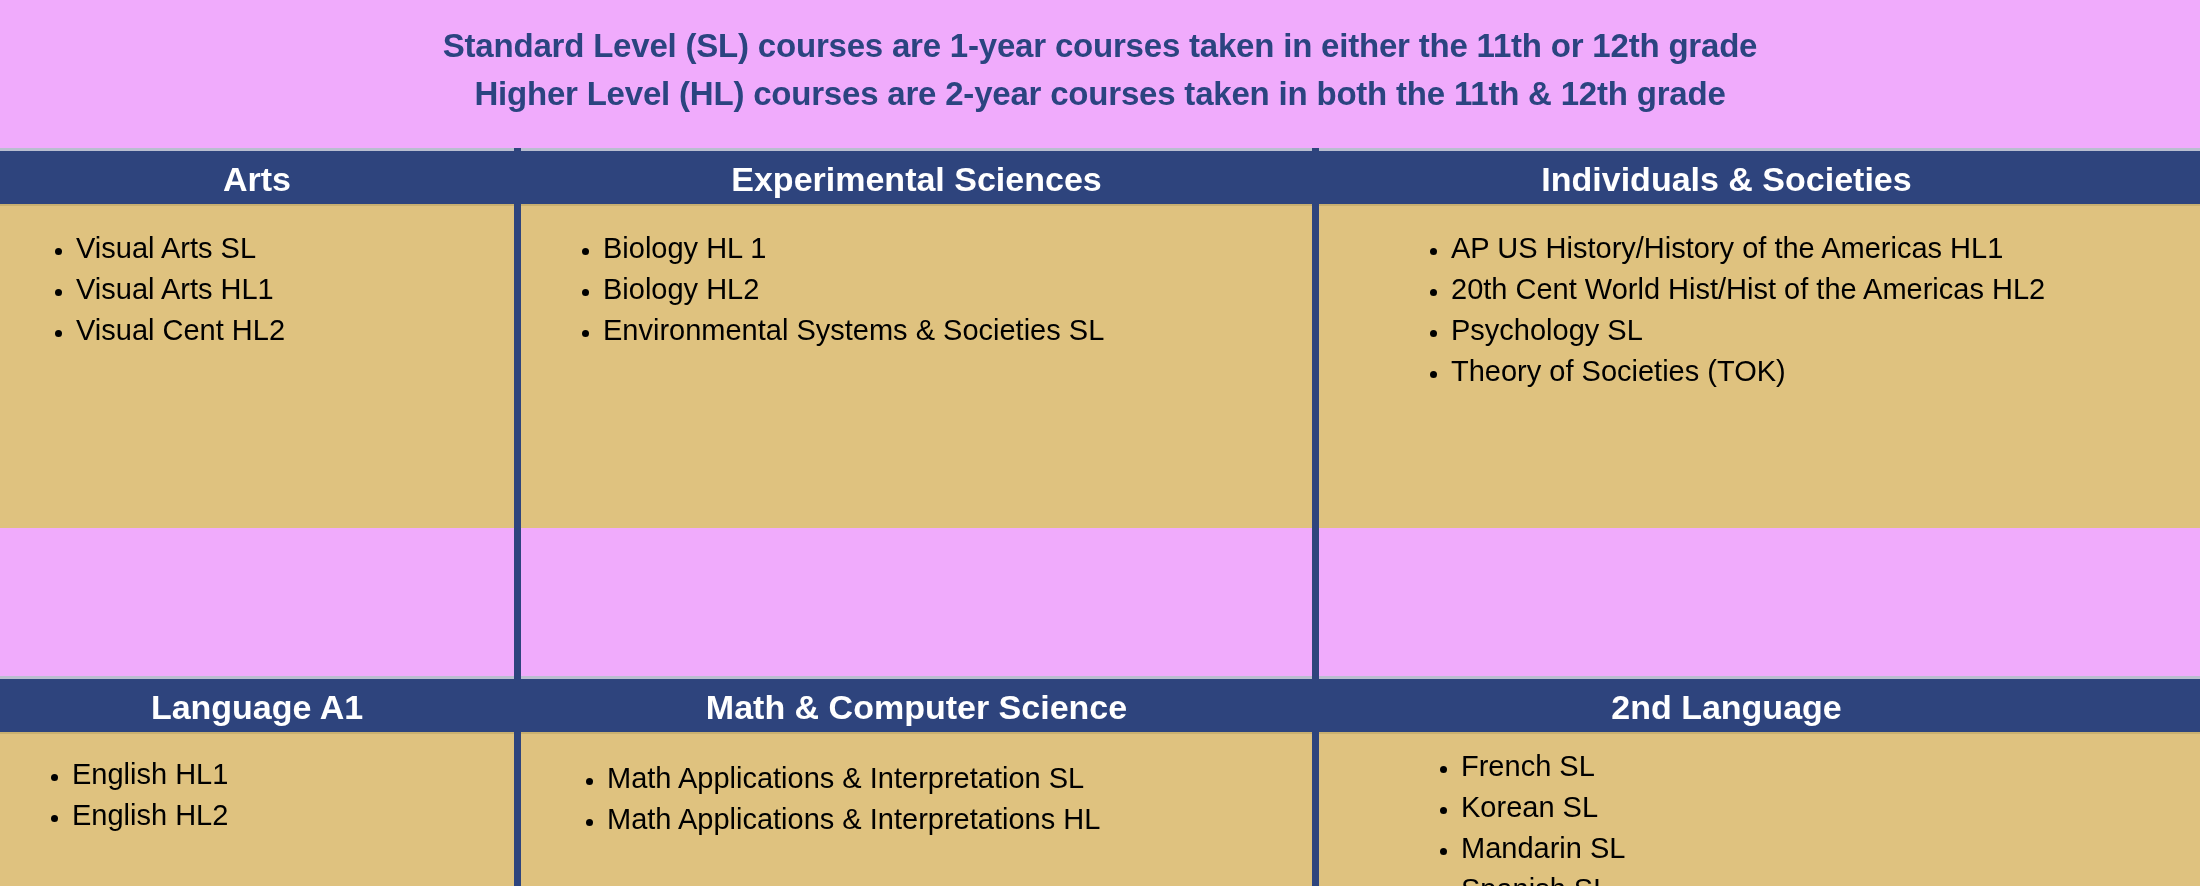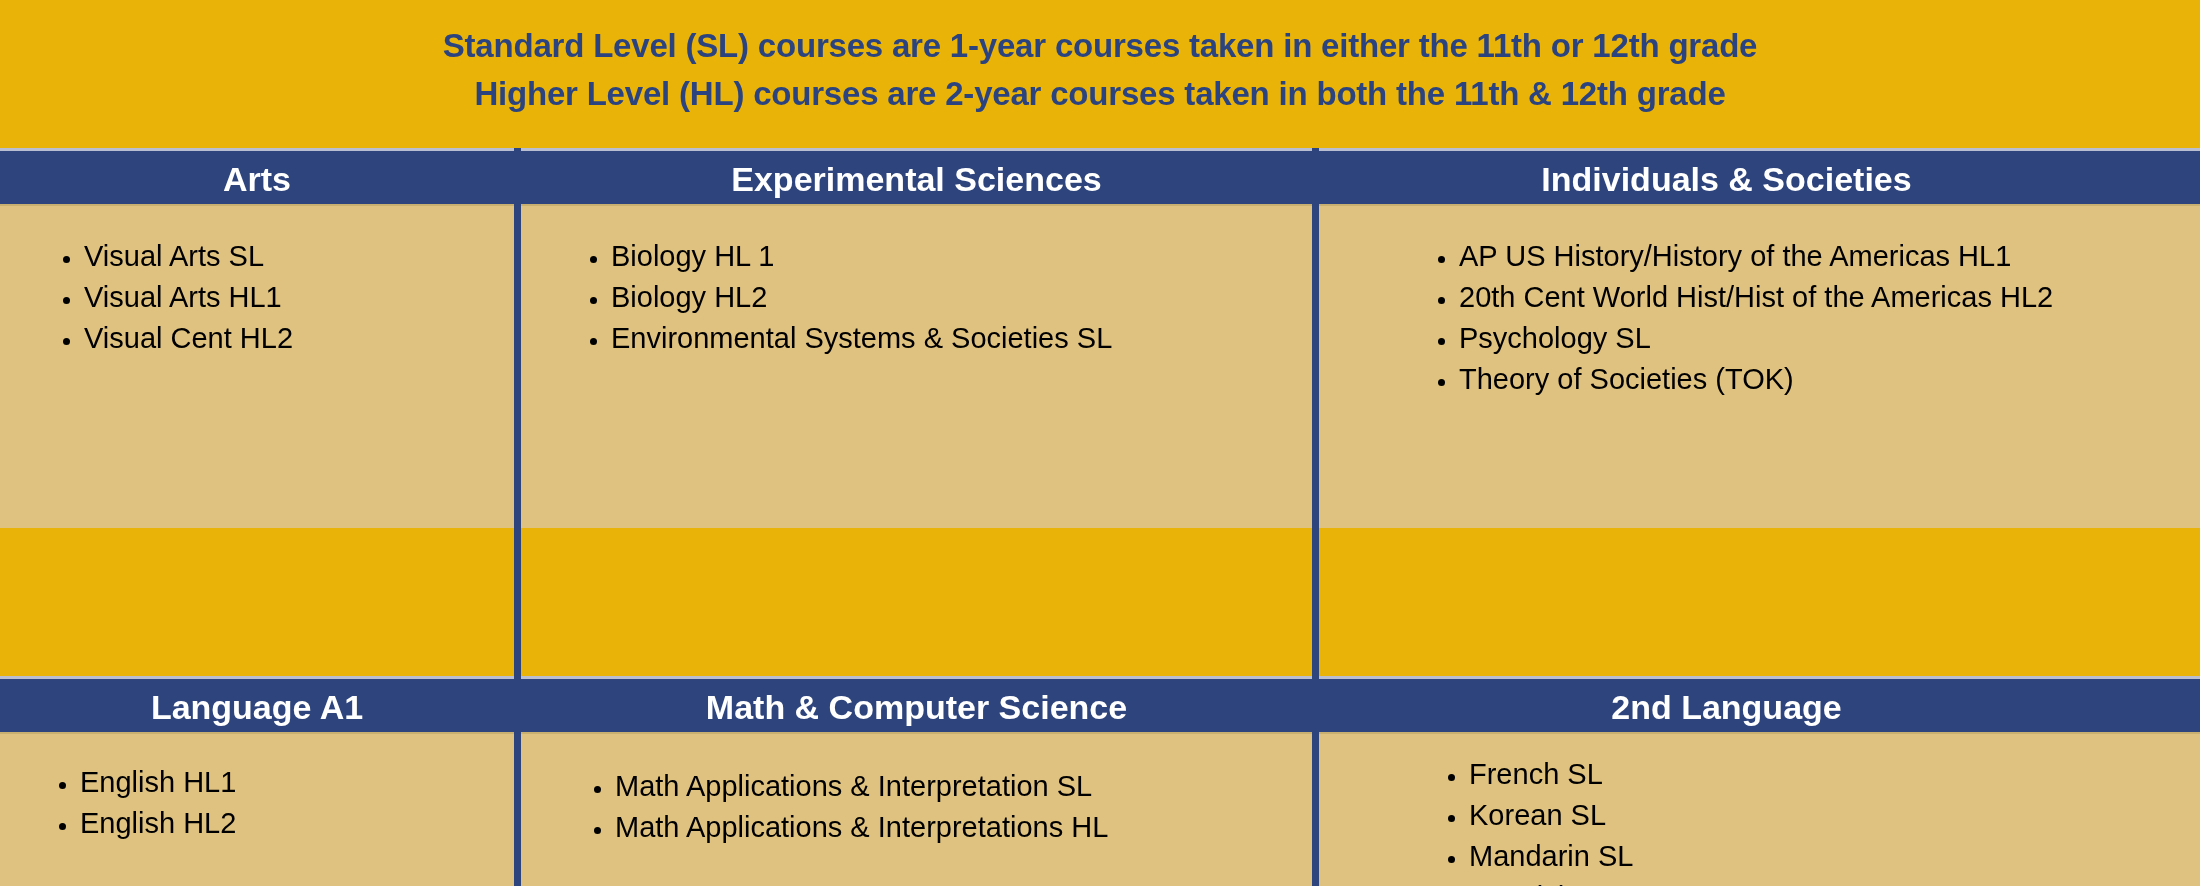--- a/index.html
+++ b/index.html
@@ -13,21 +13,21 @@
     height: 886px;
     overflow: hidden;
     font-family: "Liberation Sans", sans-serif;
     -webkit-font-smoothing: antialiased;
   }
 
   .page {
     position: relative;
     width: 2200px;
     height: 886px;
-    background: #eab308;
+    background: #f0abfc;
   }
 
   
   .intro {
     position: absolute;
     left: 0;
     top: 22px;
     width: 2200px;
     text-align: center;
   }
@@ -117,21 +117,21 @@
     top: 0;
     box-sizing: border-box;
     padding-top: 22px;
     z-index: 2;
   }
   .col-list.c1 { left: 0;      width: 514px; padding-left: 46px; text-align: left; }
   .col-list.c2 { left: 521px;  width: 791px; padding-left: 52px; text-align: left; }
   .col-list.c3 { left: 1383px; width: 881px; padding-left: 38px; text-align: left; }
 
   ul.courses {
-    margin: 8px;
+    margin: 0;
     padding: 0 0 0 30px;
     list-style: disc;
   }
   ul.courses li {
     color: #000000;
     font-size: 29px;
     line-height: 41px;
     white-space: nowrap;
     margin: 0;
     padding: 0;

